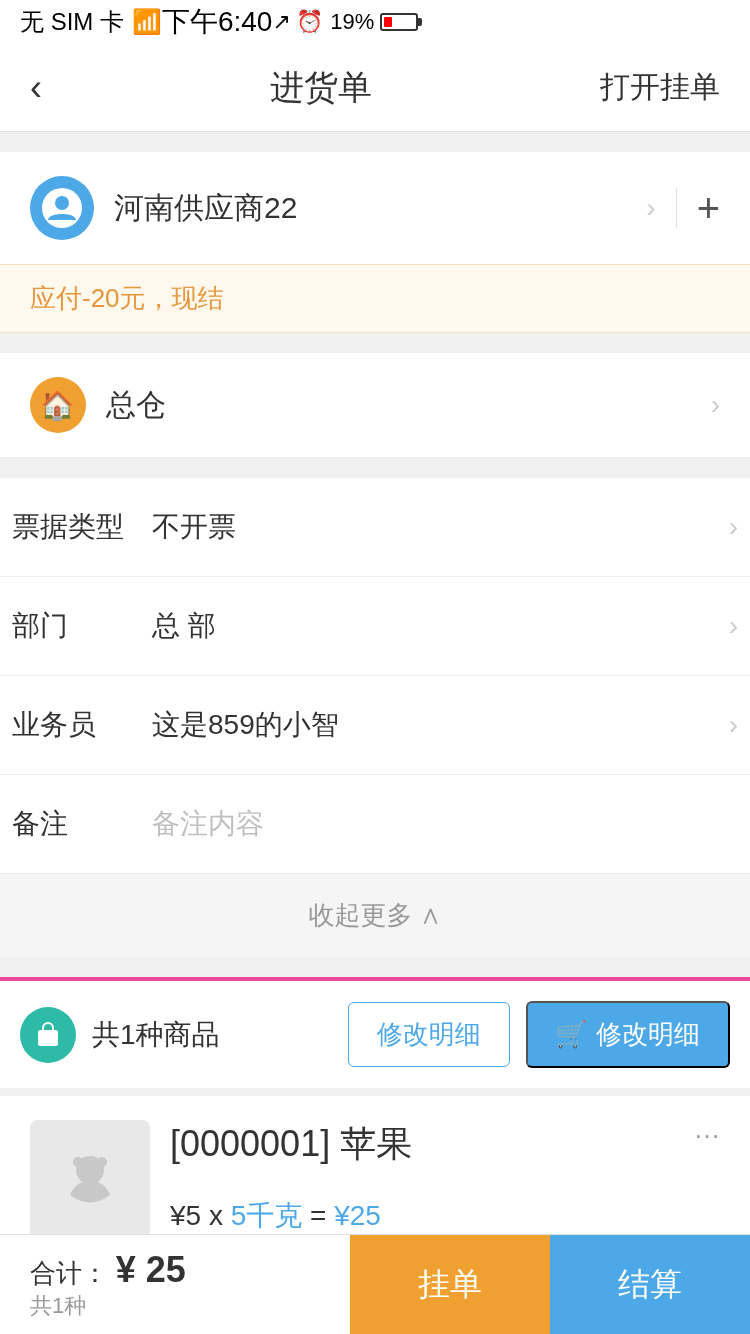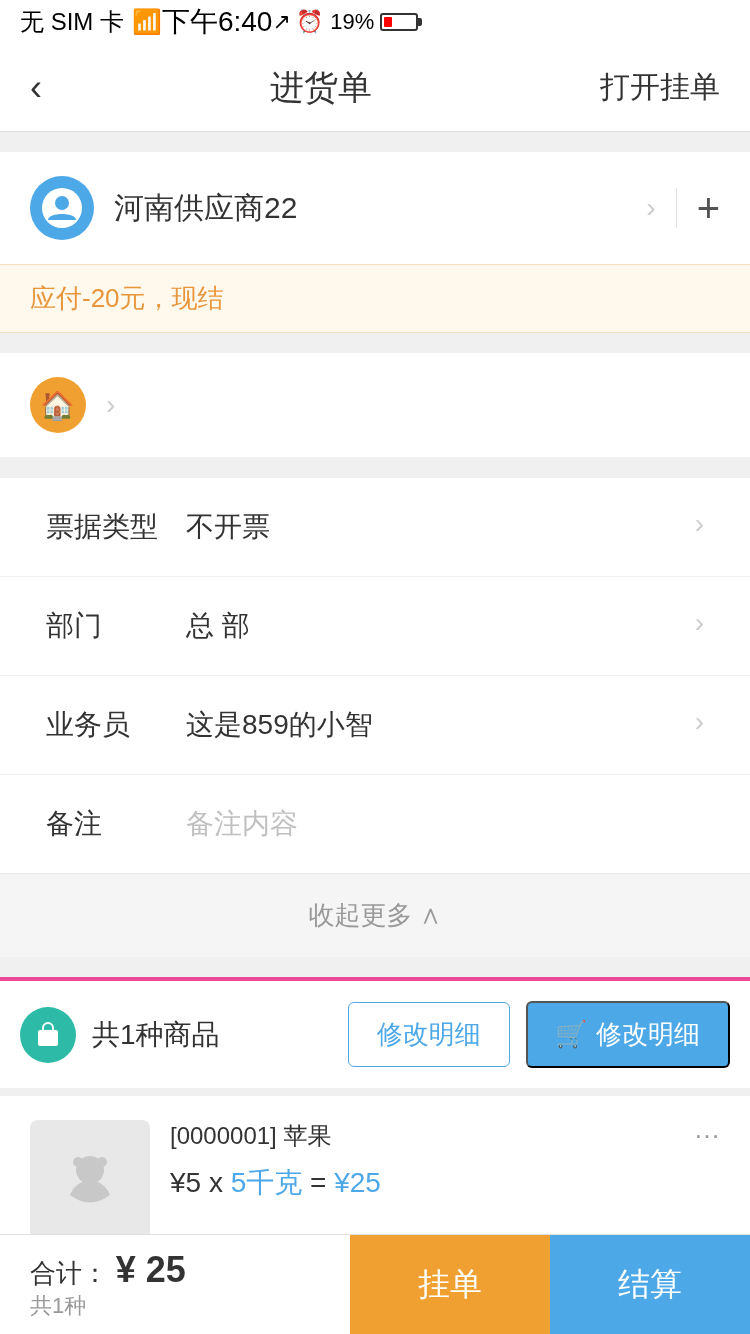--- a/index.html
+++ b/index.html
@@ -137,21 +137,22 @@
       margin-right: 20px;
       color: #fff;
       font-size: 28px;
       flex-shrink: 0;
     }
     .warehouse-name { flex: 1; font-size: 30px; color: #333; }
 
     
     .form-row {
       display: flex;
-      padding: 30px 46px;
+      align-items: center;
+      padding: 30px 12px;
       background: #fff;
       border-top: 1px solid #f0f0f0;
     }
     .form-label { font-size: 28px; color: #333; min-width: 120px; }
     .form-value { flex: 1; font-size: 28px; color: #333; padding-left: 20px; }
     .form-placeholder { color: #c0c0c0; }
 
     
     .collapse-row {
       background: #f5f5f5;
@@ -215,21 +216,21 @@
     .product-thumb {
       width: 120px; height: 120px;
       background: #e8e8e8;
       border-radius: 8px;
       display: flex; align-items: center; justify-content: center;
       flex-shrink: 0;
       overflow: hidden;
     }
     .product-thumb svg { opacity: 0.5; }
     .product-info { flex: 1; }
-    .product-name { font-size: 24px; color: #333; margin-bottom: 12px; }
+    .product-name { font-size: 36px; color: #333; margin-bottom: 28px; }
     .product-price { font-size: 28px; color: #333; }
     .product-price .price-highlight { color: #4da8e8; }
     .product-menu { font-size: 26px; color: #999; cursor: pointer; }
 
     
     .bottom-bar {
       position: fixed;
       bottom: 0;
       left: 0;
       width: 750px;
@@ -312,20 +313,21 @@
     </div>
   </div>
   <div class="warning-banner">应付-20元，现结</div>
 </div>
 
 <div class="divider-block"></div>
 
 <div class="section">
   <div class="warehouse-row">
     <div class="warehouse-icon">🏠</div>
+    <span class="warehouse-name">总仓</span>
     <span class="chevron">›</span>
   </div>
 </div>
 
 <div class="divider-block"></div>
 
 <div class="section">
 
   <div class="form-row">
     <span class="form-label">票据类型</span>

